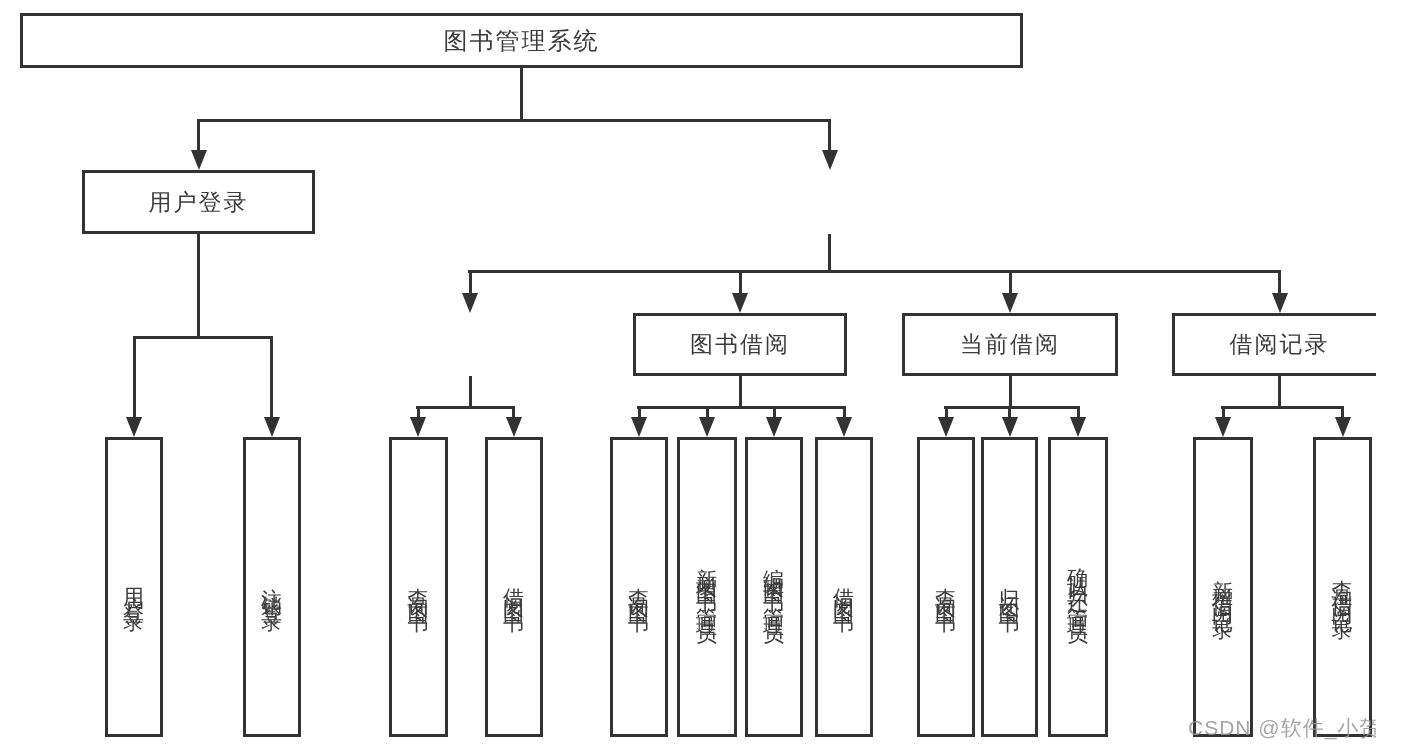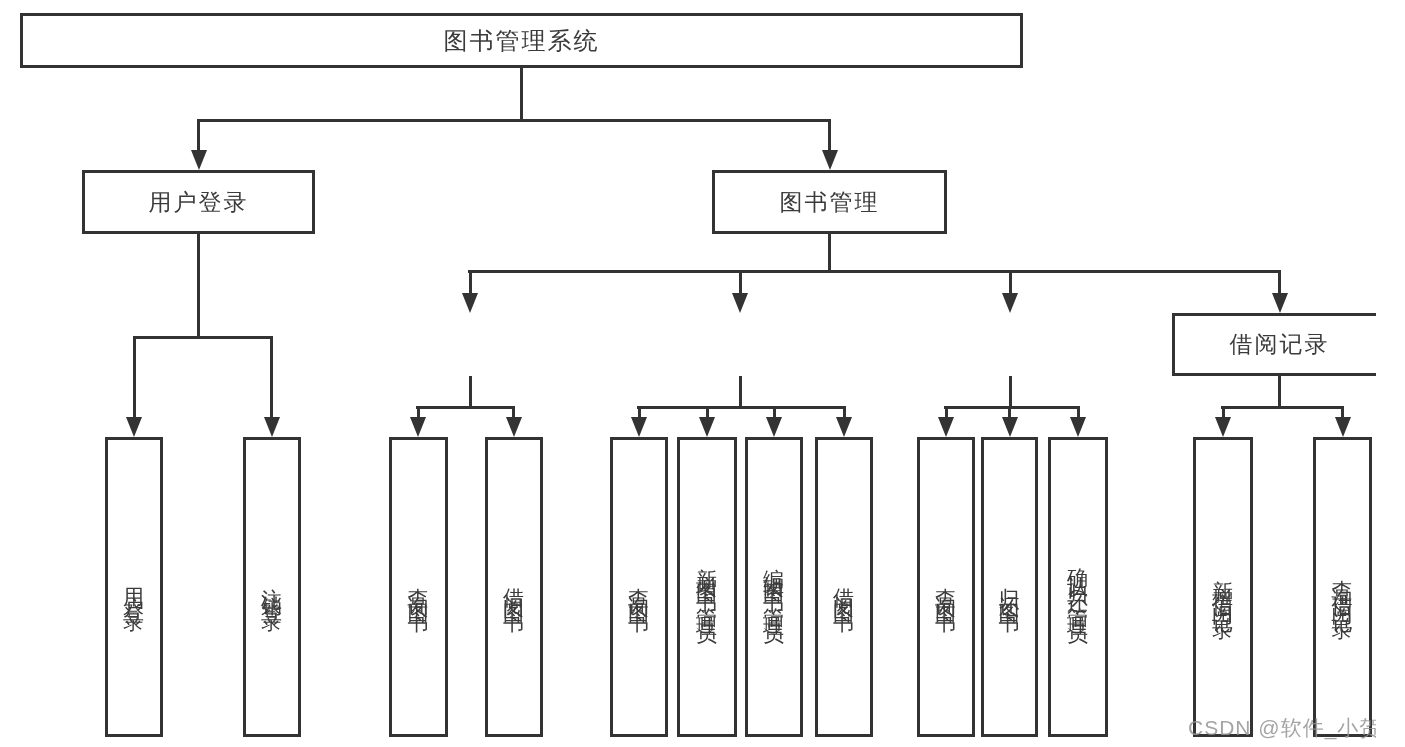--- a/index.html
+++ b/index.html
@@ -64,24 +64,27 @@
 
 <div class="canvas">
 
   <div class="box" style="left:20px; top:13px; width:1003px; height:55px;">
     <span class="hlabel root-label">图书管理系统</span>
   </div>
 
   <div class="box" style="left:82px; top:170px; width:233px; height:64px;">
     <span class="hlabel">用户登录</span>
   </div>
-  <div class="box" style="left:712px; top:170px; width:235px; height:64px;">
-    <span class="hlabel">图书管理</span>
+
+  <div class="box" style="left:633px; top:313px; width:214px; height:63px;">
+    <span class="hlabel">图书借阅</span>
   </div>
-
+  <div class="box" style="left:902px; top:313px; width:216px; height:63px;">
+    <span class="hlabel">当前借阅</span>
+  </div>
   <div class="box" style="left:1172px; top:313px; width:215px; height:63px;">
     <span class="hlabel">借阅记录</span>
   </div>
 
   <div class="box leaf" style="left:105px; top:437px; width:58px; height:300px;">
     <span class="vtext">用户登录</span>
   </div>
   <div class="box leaf" style="left:243px; top:437px; width:58px; height:300px;">
     <span class="vtext">注销登录</span>
   </div>

